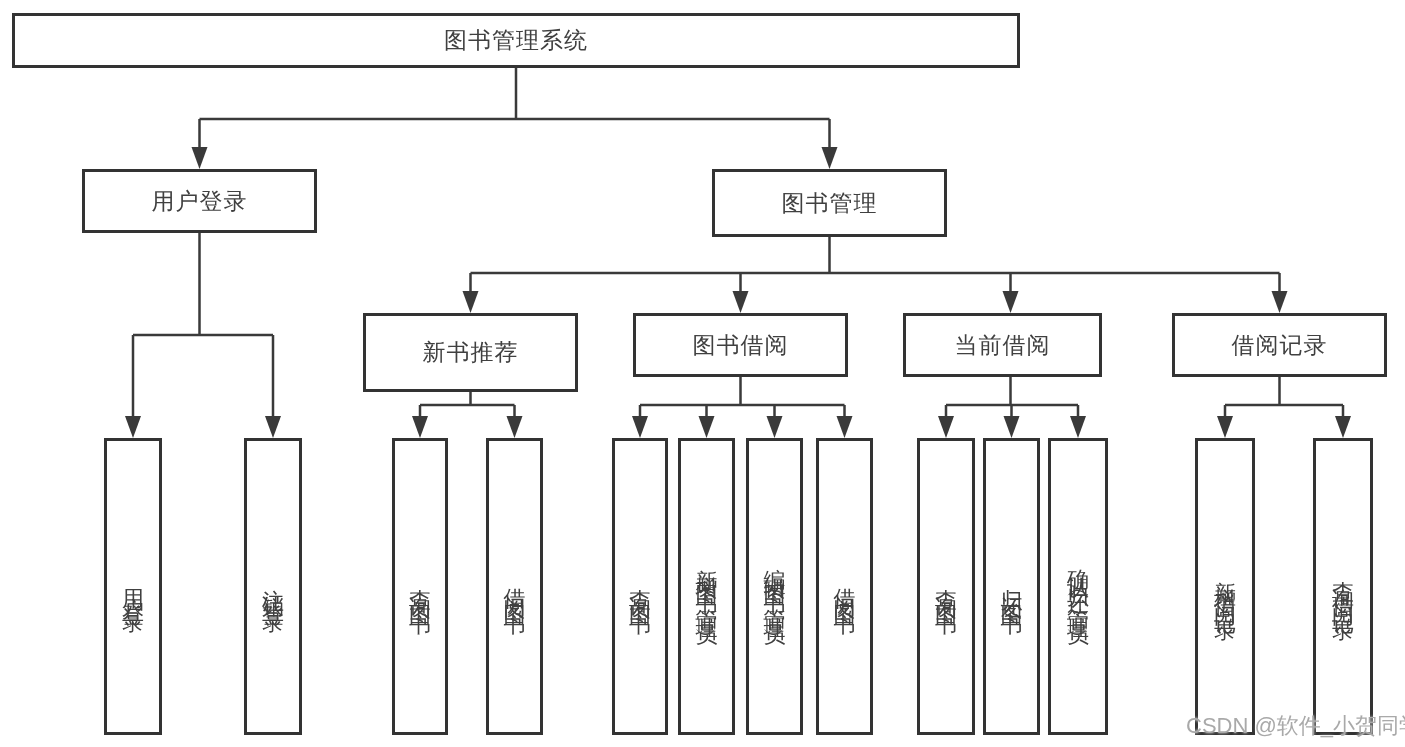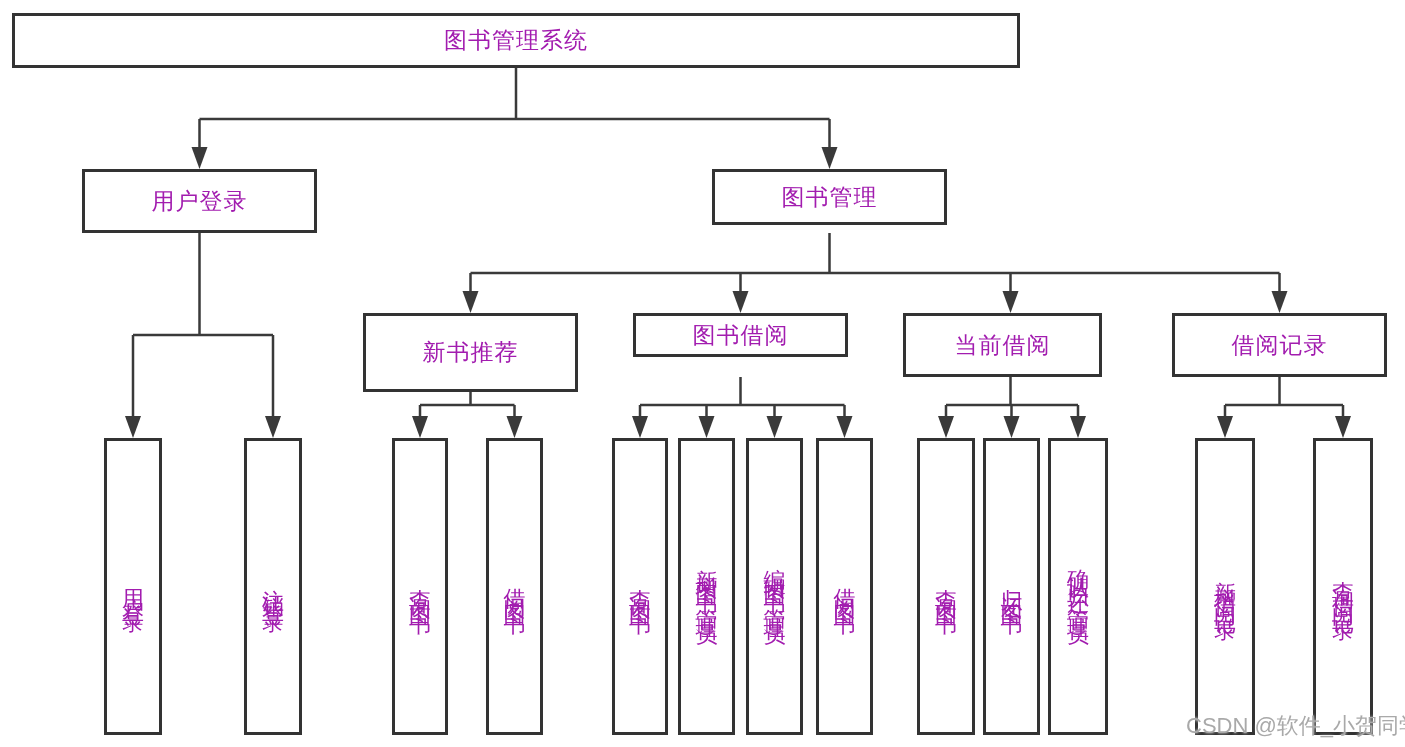--- a/index.html
+++ b/index.html
@@ -12,21 +12,21 @@
   }
   .connectors{position:absolute;left:0;top:0;z-index:1;}
   .box{
     position:absolute;
     background:#ffffff;
     border:3px solid #333333;
     box-sizing:border-box;
     display:flex;align-items:center;justify-content:center;
     z-index:2;
   }
-  .box .lbl{color:#a21caf;}
+  .box .lbl{color:#404040;}
   .h .lbl{
     font-size:23px;
     letter-spacing:1px;
     white-space:nowrap;
   }
   .v .lbl{
     writing-mode:vertical-rl;
     text-orientation:mixed;
     font-size:22px;
     letter-spacing:8px;
@@ -88,28 +88,28 @@
     </g>
   </svg>
 
   <div class="box h" style="left:12px;top:13px;width:1008px;height:55px">
     <span class="lbl">图书管理系统</span>
   </div>
 
   <div class="box h" style="left:82px;top:169px;width:235px;height:64px">
     <span class="lbl">用户登录</span>
   </div>
-  <div class="box h" style="left:712px;top:169px;width:235px;height:56px">
+  <div class="box h" style="left:712px;top:169px;width:235px;height:68px">
     <span class="lbl">图书管理</span>
   </div>
 
   <div class="box h" style="left:363px;top:313px;width:215px;height:79px">
     <span class="lbl">新书推荐</span>
   </div>
-  <div class="box h" style="left:633px;top:313px;width:215px;height:44px">
+  <div class="box h" style="left:633px;top:313px;width:215px;height:64px">
     <span class="lbl">图书借阅</span>
   </div>
   <div class="box h" style="left:903px;top:313px;width:199px;height:64px">
     <span class="lbl">当前借阅</span>
   </div>
   <div class="box h" style="left:1172px;top:313px;width:215px;height:64px">
     <span class="lbl">借阅记录</span>
   </div>
 
   <div class="box v" style="left:104px;top:438px;width:58px;height:297px">

